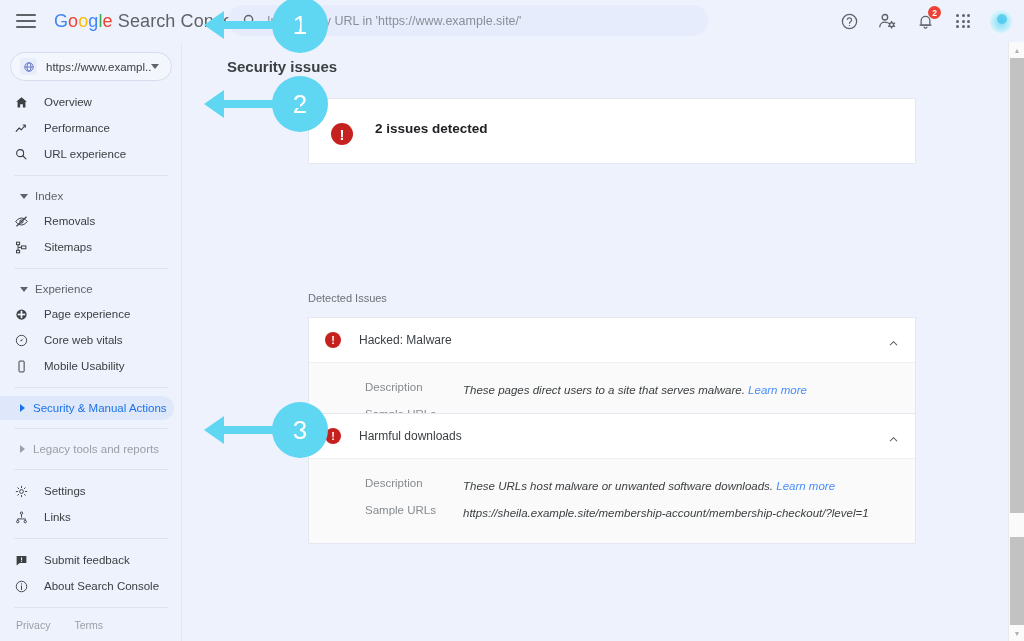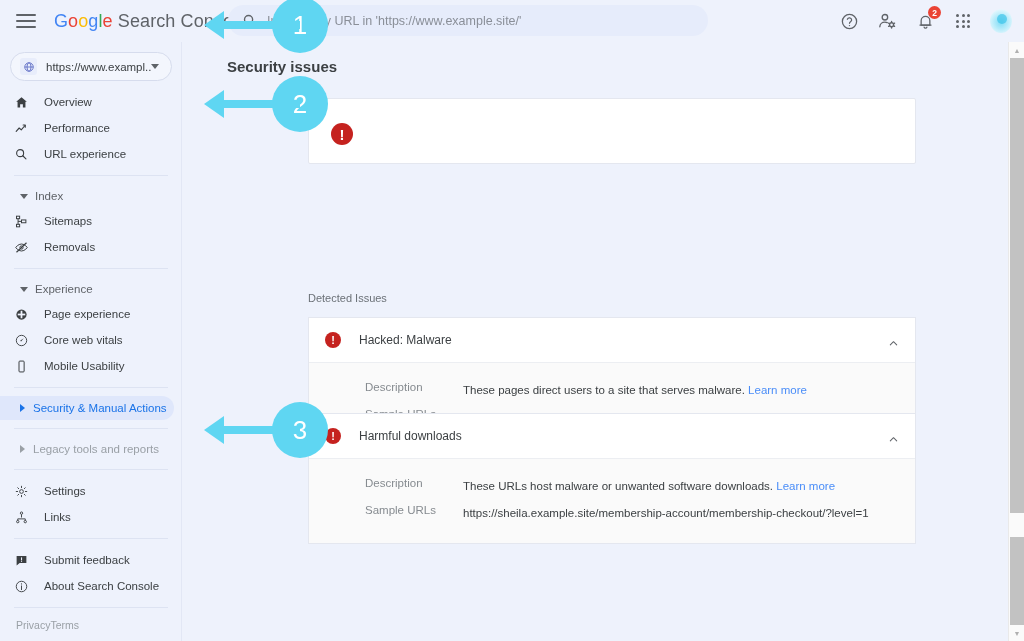--- a/index.html
+++ b/index.html
@@ -82,21 +82,21 @@
   .grouphdr {
     display:flex; align-items:center; height:24px; padding-left:20px;
     font-size:11.5px; color:#5f6368; cursor:pointer;
     border-top-right-radius:13px; border-bottom-right-radius:13px; margin-right:8px;
   }
   .grouphdr.muted { color:#9aa0a6; }
   .grouphdr.active { background:#dfe7fb; color:#1a73e8; }
   .tri { width:0;height:0;border-top:4px solid transparent;border-bottom:4px solid transparent;border-left:5px solid currentColor; margin-right:8px; flex:none;}
   .tri.open { border-left:4px solid transparent; border-right:4px solid transparent; border-top:5px solid currentColor; border-bottom:0; margin-right:7px;}
   .sep { height:1px; background:#dde3f2; margin:8px 14px 8px 14px; }
-  .footlinks { position:absolute; bottom:10px; left:16px; display:flex; gap:0; font-size:10.5px; color:#9aa0a6; }
+  .footlinks { position:absolute; bottom:10px; left:16px; display:flex; gap:24px; font-size:10.5px; color:#9aa0a6; }
   .footlinks span { cursor:pointer; }
   .sb-edge { position:absolute; right:0; top:0; width:1px; height:599px; background:#e2e7f5; }
 
   
   .main { position:absolute; left:182px; top:42px; width:842px; height:599px; overflow:hidden; }
   .page-title { margin:16px 0 0 45px; font-size:15px; color:#3c4043; font-weight:bold; }
 
   .card {
     position:absolute; left:126px; width:608px; background:#fff;
     border:1px solid #e4e7ef; border-radius:2px;
@@ -120,21 +120,21 @@
 
   .issue-card { position:absolute; left:126px; width:608px; background:#fff; border:1px solid #e4e7ef; }
   .issue-head { height:44px; display:flex; align-items:center; padding:0 16px; cursor:pointer; }
   .err-dot-sm { width:16px; height:16px; border-radius:50%; background:#c5221f; color:#fff;
     display:flex; align-items:center; justify-content:center; font-size:11px; font-weight:bold; flex:none; }
   .issue-name { margin-left:18px; font-size:12px; color:#3c4043; }
   .chev { margin-left:auto; width:11px; height:11px; color:#5f6368; }
   .issue-body { border-top:1px solid #eceef2; background:#fafafa; padding:14px 0 16px 0; }
   .irow { display:flex; padding:4px 16px 4px 56px; }
   .ilabel { width:98px; flex:none; font-size:11.5px; color:#868b90; }
-  .ivalue { font-size:11.5px; color:#3c4043; line-height:1.65; }
+  .ivalue { font-size:11.5px; color:#3c4043; line-height:1.65;font-style:italic; }
   .ivalue a { color:#4a8df8; text-decoration:none; }
   .url { display:block; }
 
   
   .scrollbar { position:absolute; right:0; top:42px; width:16px; height:599px; background:#fafafa; border-left:1px solid #e9e9e9; }
   .sb-arrow { width:16px; height:16px; display:flex; align-items:center; justify-content:center; color:#b0b0b0; font-size:7px; }
   .sb-arrow.bottom { position:absolute; bottom:0; }
   .sb-thumb { position:absolute; top:16px; left:1px; width:14px; height:455px; background:#c2c2c2; border-radius:0; }
   .sb-thumb2 { position:absolute; top:495px; left:1px; width:14px; height:88px; background:#c2c2c2; }
 
@@ -264,38 +264,38 @@
 
       <div class="grouphdr">
         <span class="tri open"></span>
         <span>Index</span>
       </div>
 
 
       <div class="navitem">
         <span class="nico">
           <svg viewBox="0 0 24 24" width="15" height="15" fill="none" stroke="#3c4043" stroke-width="1.6">
+            <path d="M2.8 12S6.5 6.4 12 6.4s9.2 5.6 9.2 5.6-3.7 5.6-9.2 5.6S2.8 12 2.8 12z"></path>
+            <circle cx="12" cy="12" r="2.6"></circle>
+              <line x1="4" y1="19.6" x2="20" y2="4.4" stroke-width="1.9"></line>
+          </svg>
+        </span>
+        <span class="ntxt">Removals</span>
+      </div>
+
+      <div class="navitem">
+        <span class="nico">
+          <svg viewBox="0 0 24 24" width="15" height="15" fill="none" stroke="#3c4043" stroke-width="1.6">
             <rect x="4" y="3.5" width="5" height="4"></rect>
               <rect x="12" y="9.5" width="7" height="4.5"></rect>
             <rect x="4" y="16.5" width="5" height="4"></rect>
               <path d="M6.5 7.5v9M6.5 11.8H12"></path>
           </svg>
         </span>
         <span class="ntxt">Sitemaps</span>
-      </div>
-
-      <div class="navitem">
-        <span class="nico">
-          <svg viewBox="0 0 24 24" width="15" height="15" fill="none" stroke="#3c4043" stroke-width="1.6">
-            <path d="M2.8 12S6.5 6.4 12 6.4s9.2 5.6 9.2 5.6-3.7 5.6-9.2 5.6S2.8 12 2.8 12z"></path>
-            <circle cx="12" cy="12" r="2.6"></circle>
-              <line x1="4" y1="19.6" x2="20" y2="4.4" stroke-width="1.9"></line>
-          </svg>
-        </span>
-        <span class="ntxt">Removals</span>
       </div>
 
       <div class="sep"></div>
 
       <div class="grouphdr">
         <span class="tri open"></span>
         <span>Experience</span>
       </div>
 
       <div class="navitem">
@@ -400,20 +400,21 @@
   </div>
 
   <div class="main">
 
     <div class="page-title">Security issues</div>
 
     <div class="card" id="alert-card">
       <div class="alert-body">
         <div class="err-dot">!</div>
         <div class="alert-text">
+          <div class="alert-title">2 issues detected</div>
         </div>
       </div>
     </div>
 
     <div class="detected-lbl">Detected Issues</div>
 
     <div class="issue-card" style="top:275px;">
       <div class="issue-head">
         <span class="err-dot-sm">!</span>
         <span class="issue-name">Hacked: Malware</span>

